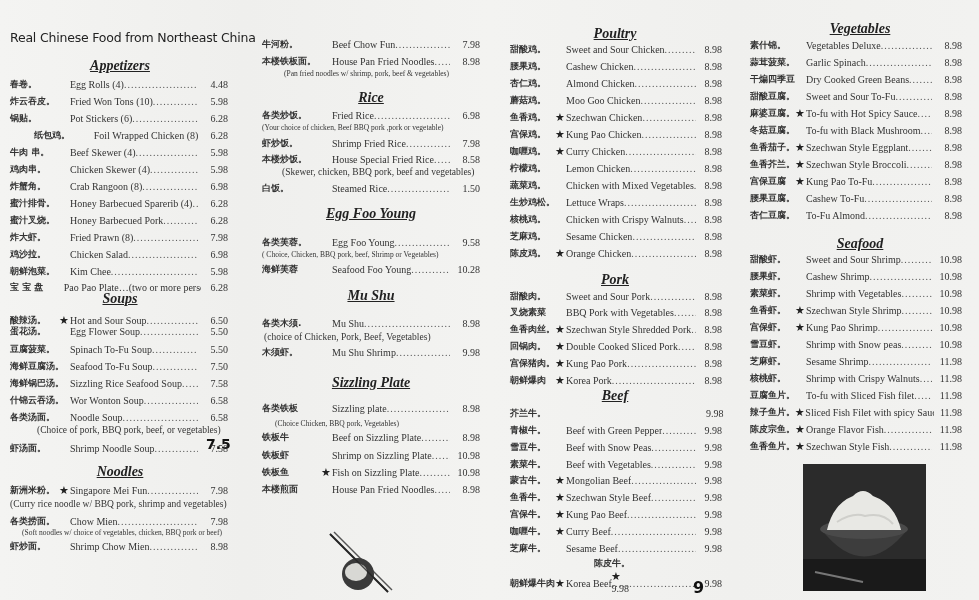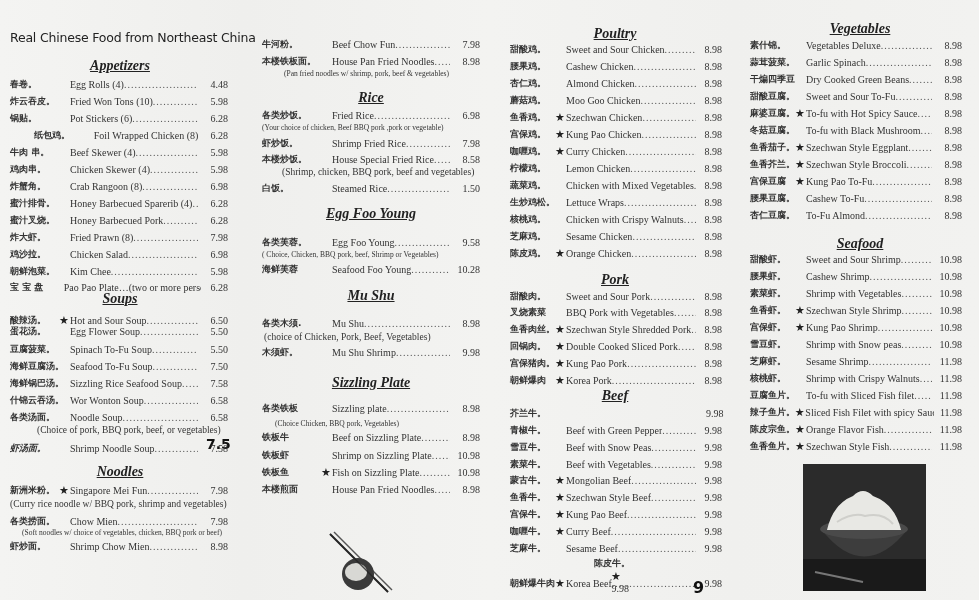--- a/index.html
+++ b/index.html
@@ -207,21 +207,21 @@
     </div>
     <div class="row" style="left: 10px; top: 409px; width: 218px;">
       <span class="cn" style="width: 48px;">各类汤面。</span>
       <span class="star"></span>
       <span class="name">Noodle Soup</span>
       <span class="dots">..............................................................</span>
       <span class="price" style="width: 30px;">6.58</span>
     </div>
     <div class="note" style="left: 37px; top: 425px;">(Choice of pork, BBQ pork, beef, or vegetables)</div>
     <div class="row" style="left: 10px; top: 440px; width: 218px;">
-      <span class="cn" style="width: 48px; font-style: italic;">虾汤面。</span>
+      <span class="cn" style="width: 48px;">虾汤面。</span>
       <span class="star"></span>
       <span class="name">Shrimp Noodle Soup</span>
       <span class="dots">..............................................................</span>
       <span class="price" style="width: 30px;">7.58</span>
     </div>
     <div class="section-title" style="left: 60px; top: 464px; width: 120px;">Noodles</div>
     <div class="row" style="left: 10px; top: 482px; width: 218px;">
       <span class="cn" style="width: 48px;">新洲米粉。</span>
       <span class="star">★</span>
       <span class="name">Singapore Mei Fun</span>
@@ -275,21 +275,21 @@
       <span class="dots">..............................................................</span>
       <span class="price" style="width: 30px;">7.98</span>
     </div>
     <div class="row" style="left: 262px; top: 151px; width: 218px;">
       <span class="cn" style="width: 58px;">本楼炒饭。</span>
       <span class="star"></span>
       <span class="name">House Special Fried Rice</span>
       <span class="dots">..............................................................</span>
       <span class="price" style="width: 30px;">8.58</span>
     </div>
-    <div class="note" style="left: 282px; top: 167px;">(Shrimp, chicken, BBQ pork, beef and vegetables)</div>
+    <div class="note" style="left: 282px; top: 167px;">(Skewer, chicken, BBQ pork, beef and vegetables)</div>
     <div class="row" style="left: 262px; top: 180px; width: 218px;">
       <span class="cn" style="width: 58px;">白饭。</span>
       <span class="star"></span>
       <span class="name">Steamed Rice</span>
       <span class="dots">..............................................................</span>
       <span class="price" style="width: 30px;">1.50</span>
     </div>
     <div class="section-title" style="left: 311px; top: 206px; width: 120px;">Egg Foo Young</div>
     <div class="row" style="left: 262px; top: 234px; width: 218px;">
       <span class="cn" style="width: 58px;">各类芙蓉。</span>

